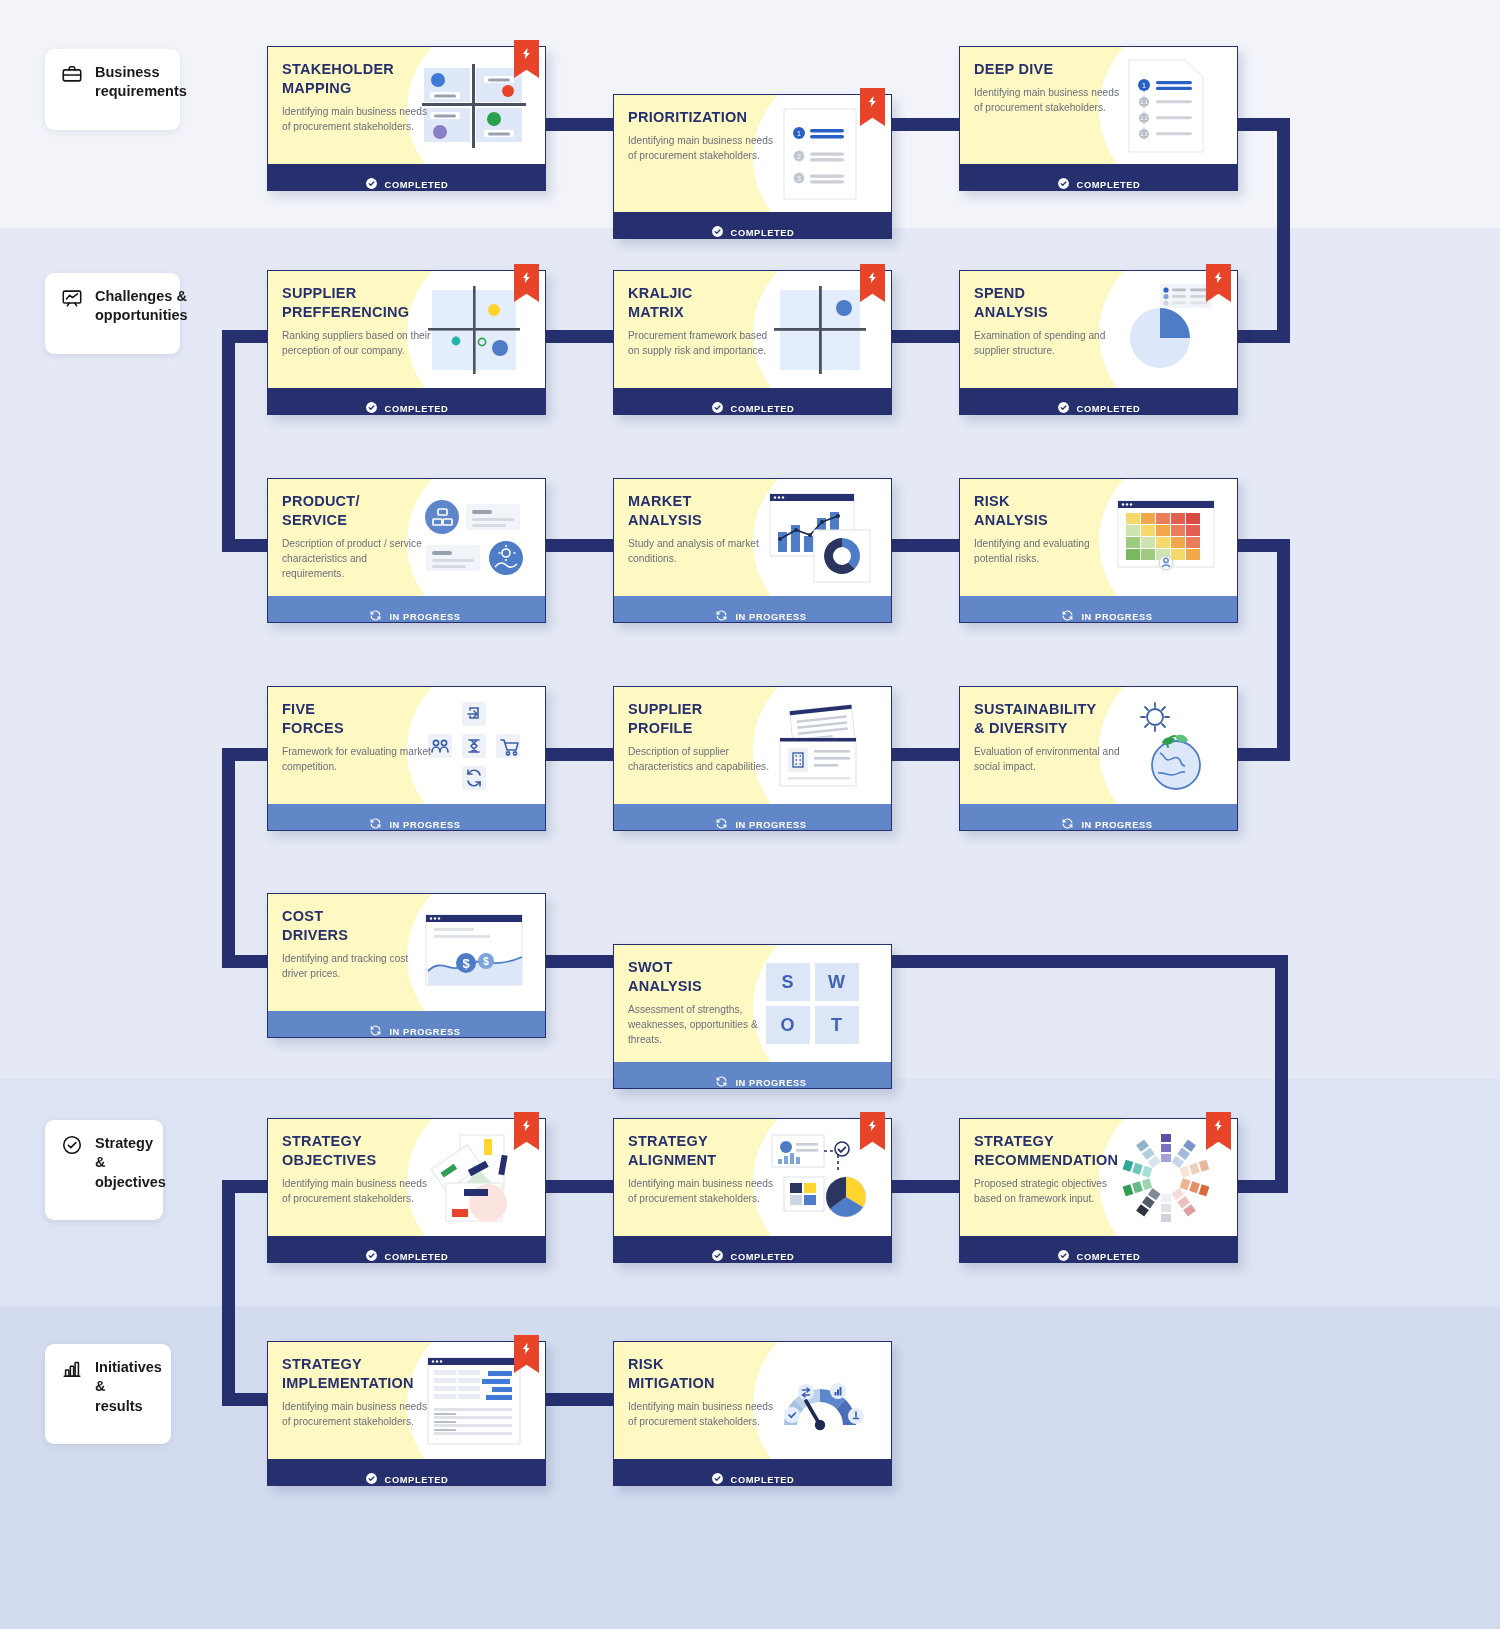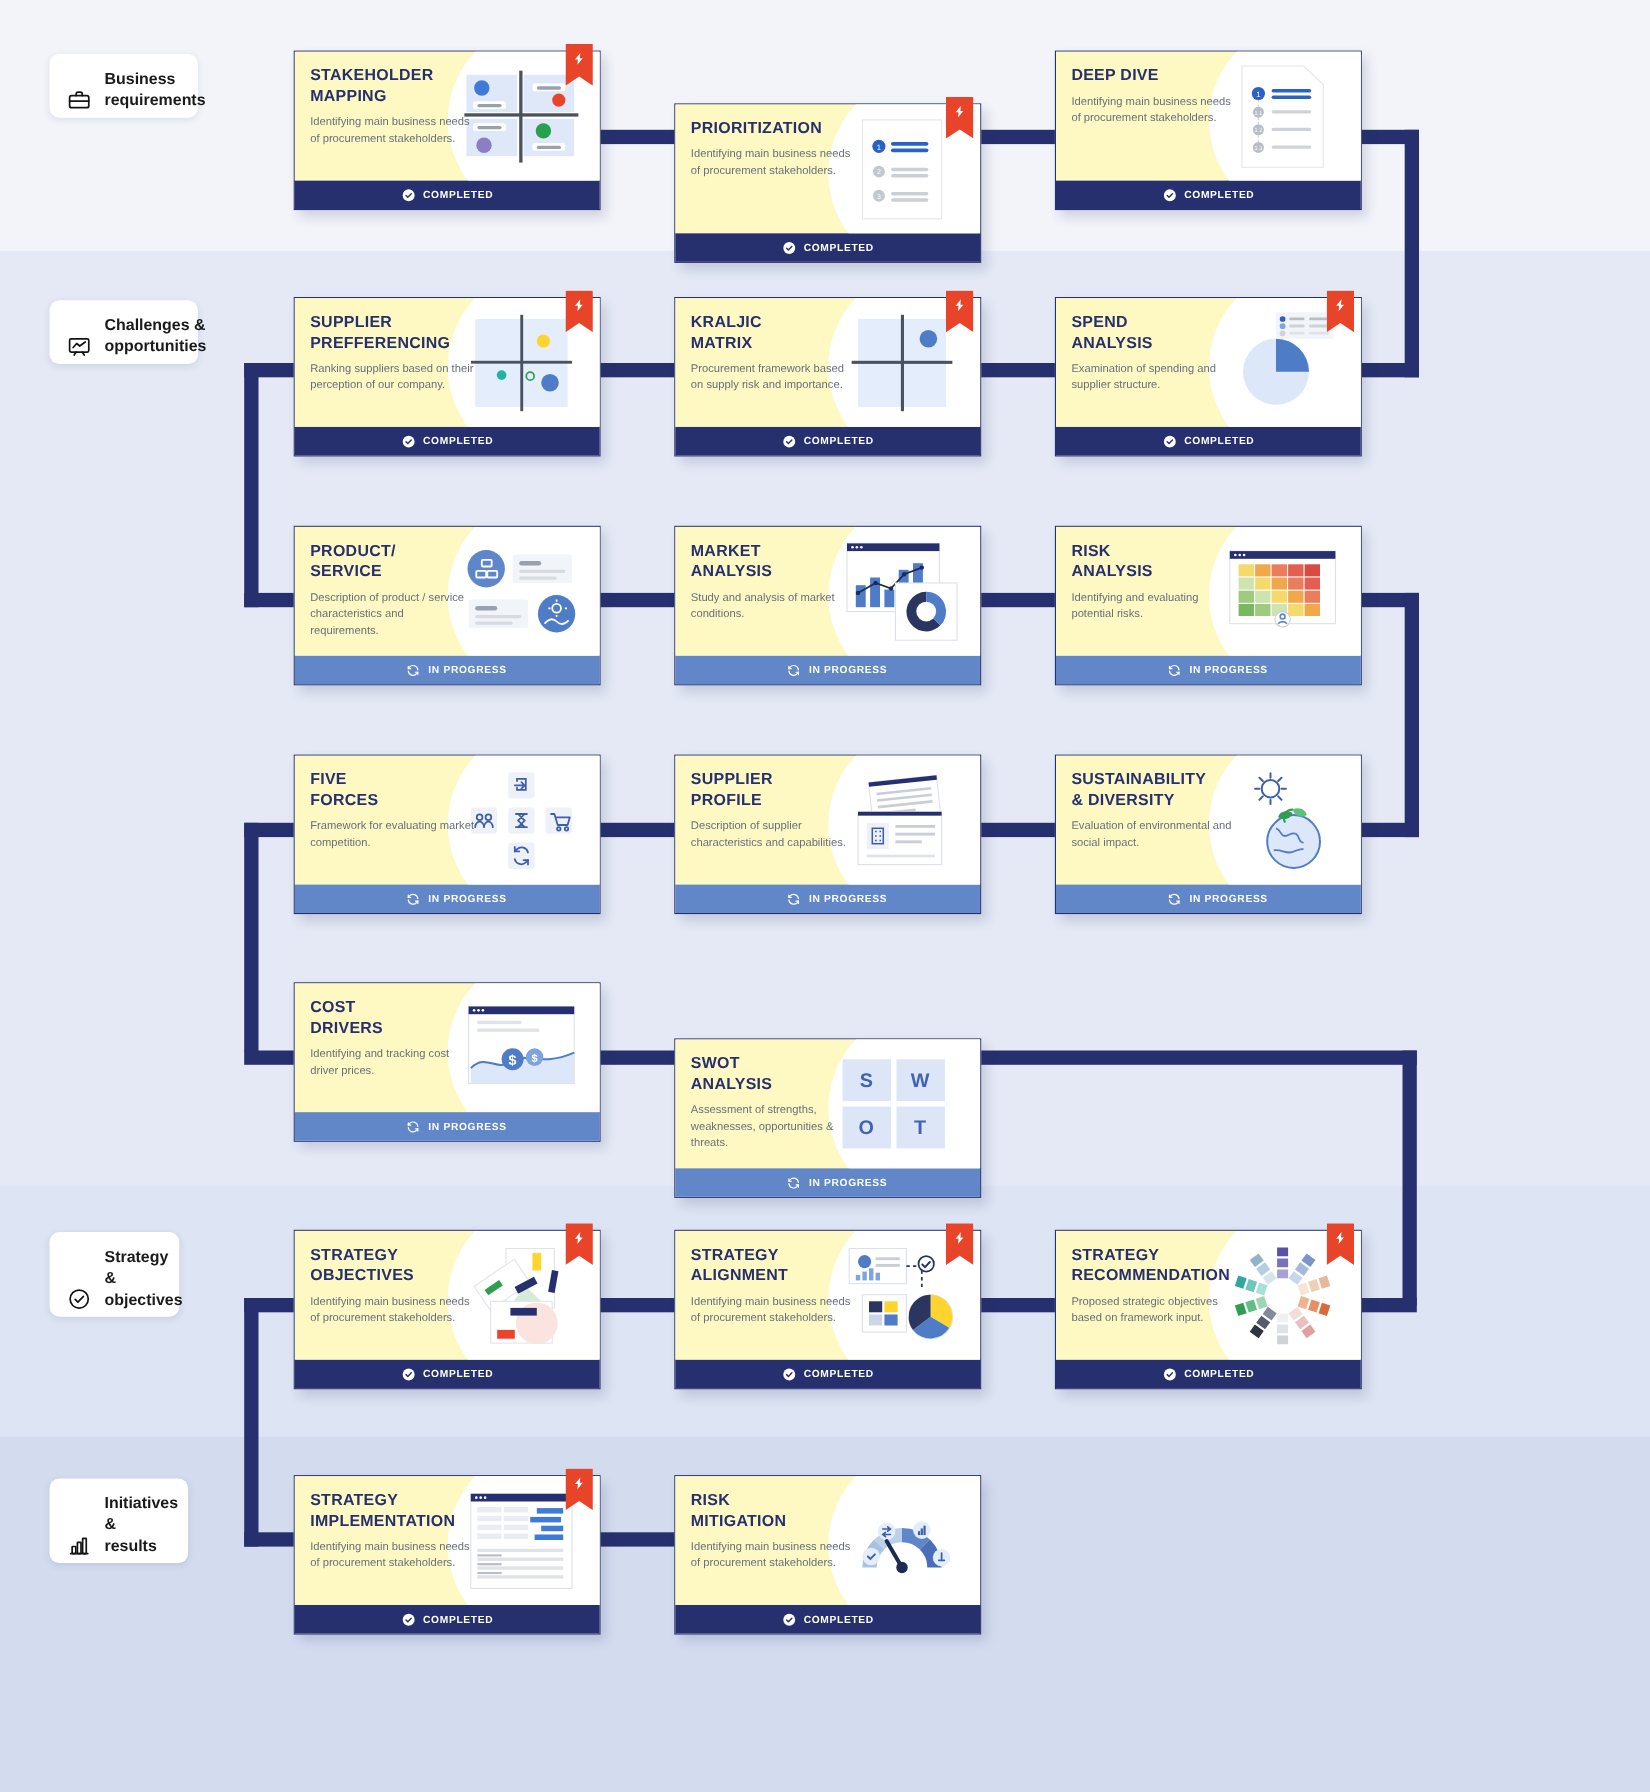--- a/index.html
+++ b/index.html
@@ -16,22 +16,22 @@
   .band-b { top:228px; height:850px; background:#e4e9f5; }
   .band-c { top:1078px; height:228px; background:#dde4f3; }
   .band-d { top:1306px; height:323px; background:#d3dcef; }
 
   
   .stage {
     position:absolute;
     background:#ffffff;
     border-radius:9px;
     box-shadow:0 2px 7px rgba(30,45,90,.10);
-    display:flex; align-items:flex-end; gap:12px;
-    padding:14px 18px 5px 16px;
+    display:flex; align-items:flex-start; gap:12px;
+    padding:14px 18px 28px 16px;
     z-index:8;
   }
   .stage .ico { width:22px;height:22px;flex:none;color:#1b1b1b;display:block; }
   .stage .txt {
     font-size:14.5px; font-weight:bold; color:#1a1a1a; line-height:1.34;
     white-space:pre-line;
   }
 
   
   .conn { position:absolute; background:#26306e; z-index:1; }
@@ -68,21 +68,21 @@
     font-size:10.2px; color:#6a6f7c; line-height:1.45;
     max-width:150px;
   }
   .card .art {
     position:absolute; right:6px; top:0; bottom:0; width:130px;
     z-index:2; display:flex; align-items:center; justify-content:center;
   }
   .card .art svg { display:block; }
 
   .footer {
-    height:26px; display:flex; align-items:center; justify-content:center;
+    height:26px; display:flex; align-items:flex-end; justify-content:center;
     gap:7px; color:#fff; font-size:9.3px; font-weight:bold;
     letter-spacing:.6px;
   }
   .footer.completed   { background:#26306e; }
   .footer.inprogress  { background:#6287c8;padding-left:17px; }
   .footer svg { display:block; }
 
   
   .ribbon {
     position:absolute; top:-7px; right:6px; width:25px; height:38px;

